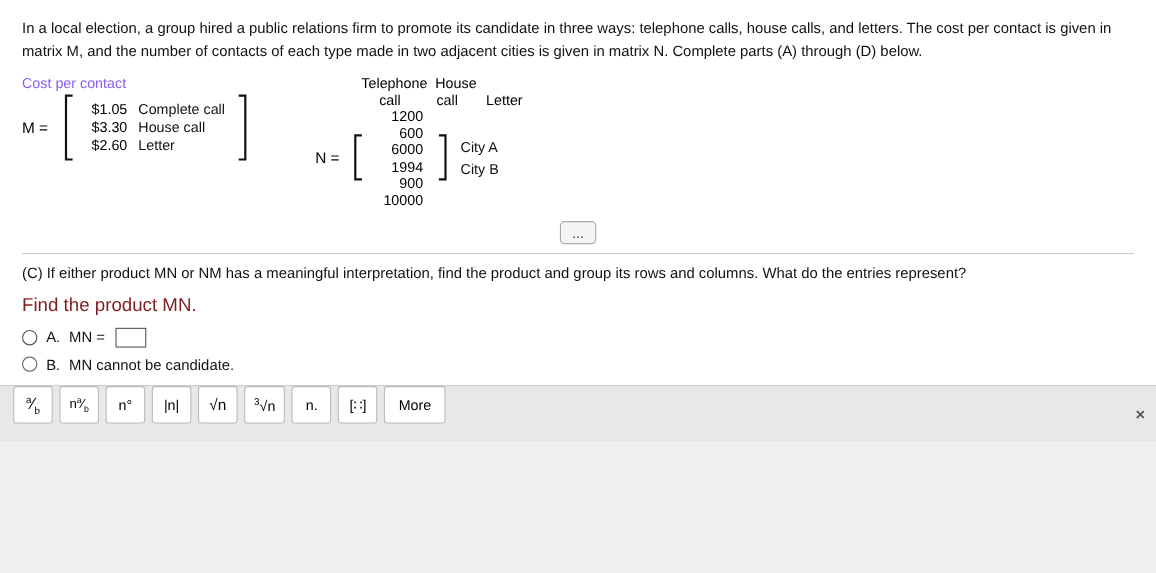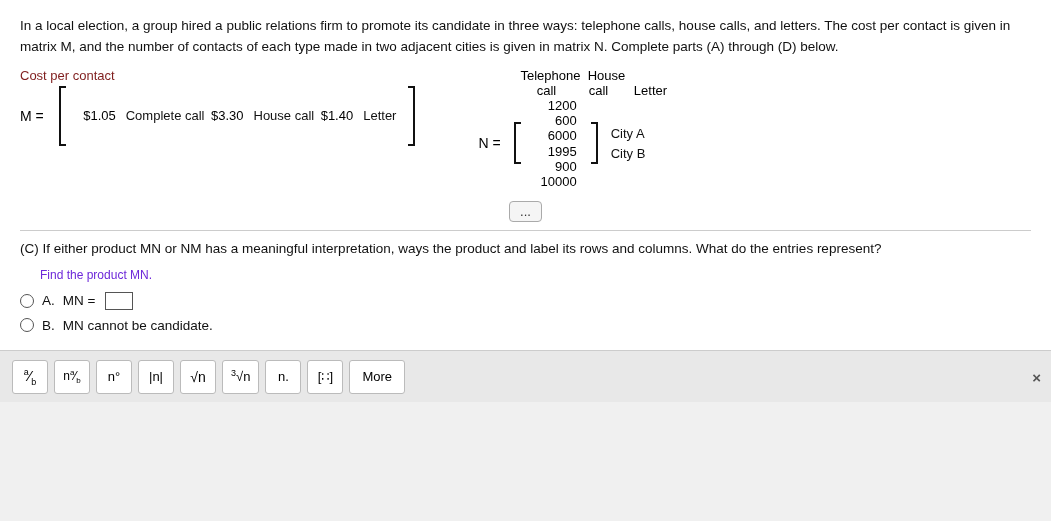--- a/index.html
+++ b/index.html
@@ -37,21 +37,21 @@
       margin-top: 6px;
       gap: 60px;
     }
     .matrix-row-outer {
       display: flex;
       align-items: center;
       gap: 8px;
     }
     .matrix-values {
       display: flex;
-      flex-direction: row;
+      flex-direction: column;
       gap: 1px;
     }
     .matrix-row {
       display: flex;
       align-items: center;
       gap: 6px;
       font-size: 13px;
     }
     .matrix-value {
       min-width: 38px;
@@ -116,24 +116,23 @@
       border-top: 1px solid #ccc;
       margin: 0 0 8px 0;
     }
     .part-c-text {
       font-size: 13.5px;
       line-height: 1.55;
       color: #111;
       margin-bottom: 8px;
     }
     .find-product-text {
-      font-size: 12px;
-      color: #6d28d9;
+      font-size: 17px;
+      color: #7f1d1d;
       margin-bottom: 10px;
-      margin-left: 20px;
     }
     .option-a {
       display: flex;
       align-items: center;
       gap: 8px;
       margin-bottom: 8px;
     }
     .option-b {
       display: flex;
       align-items: center;
@@ -161,21 +160,20 @@
       height: 18px;
       border: 1.5px solid #555;
       vertical-align: middle;
       margin-left: 2px;
     }
     .bottom-toolbar {
       height: 52px;
       background: #e8e8e8;
       border-top: 1px solid #ccc;
       display: flex;
-      align-items: center;
       padding: 0 12px;
       gap: 6px;
       position: relative;
     }
     .toolbar-btn {
       background: #fff;
       border: 1px solid #bbb;
       border-radius: 3px;
       padding: 4px 8px;
       font-size: 13px;
@@ -202,21 +200,21 @@
       right: 10px;
       top: 50%;
       transform: translateY(-50%);
       font-size: 15px;
       color: #555;
       cursor: pointer;
       font-weight: bold;
     }
     .cost-per-contact-label {
       font-size: 13px;
-      color: #7f1d1d;
+      color: #8b5cf6;
       margin-bottom: 2px;
     }
     .m-label {
       font-size: 14px;
       margin-right: 4px;
     }
   </style>
 </head>
 <body>
 
@@ -238,21 +236,21 @@
           <div class="matrix-values">
             <div class="matrix-row">
               <span class="matrix-value">$1.05</span>
               <span class="matrix-row-label">Complete call</span>
             </div>
             <div class="matrix-row">
               <span class="matrix-value">$3.30</span>
               <span class="matrix-row-label">House call</span>
             </div>
             <div class="matrix-row">
-              <span class="matrix-value">$1.40</span>
+              <span class="matrix-value">$2.60</span>
               <span class="matrix-row-label">Letter</span>
             </div>
           </div>
 
           <svg width="14" height="62">
             <path d="M4,2 L10,2 L10,60 L4,60" stroke="#111" stroke-width="2" fill="none"></path>
           </svg>
         </div>
       </div>
 
@@ -275,21 +273,21 @@
           <svg width="14" height="44">
             <path d="M10,2 L4,2 L4,42 L10,42" stroke="#111" stroke-width="2" fill="none"></path>
           </svg>
           <div class="n-values">
             <div class="n-row">
               <span class="n-cell">1200</span>
               <span class="n-cell">600</span>
               <span class="n-cell">6000</span>
             </div>
             <div class="n-row">
-              <span class="n-cell">1995</span>
+              <span class="n-cell">1994</span>
               <span class="n-cell">900</span>
               <span class="n-cell">10000</span>
             </div>
           </div>
 
           <svg width="14" height="44">
             <path d="M4,2 L10,2 L10,42 L4,42" stroke="#111" stroke-width="2" fill="none"></path>
           </svg>
           <div class="n-row-labels">
             <div class="n-row-label">City A</div>
@@ -297,21 +295,21 @@
           </div>
         </div>
       </div>
     </div>
 
     <div class="divider-container">
       <button class="ellipsis-btn">...</button>
     </div>
     <hr class="horizontal-line">
 
-    <p class="part-c-text">(C) If either product MN or NM has a meaningful interpretation, ways the product and label its rows and columns. What do the entries represent?</p>
+    <p class="part-c-text">(C) If either product MN or NM has a meaningful interpretation, find the product and group its rows and columns. What do the entries represent?</p>
 
     <p class="find-product-text">Find the product MN.</p>
 
     <div class="option-a">
       <div class="radio-circle"></div>
       <span class="option-text">A.</span>
       <span class="option-text">MN =</span>
       <span class="mn-box"></span>
     </div>
 

